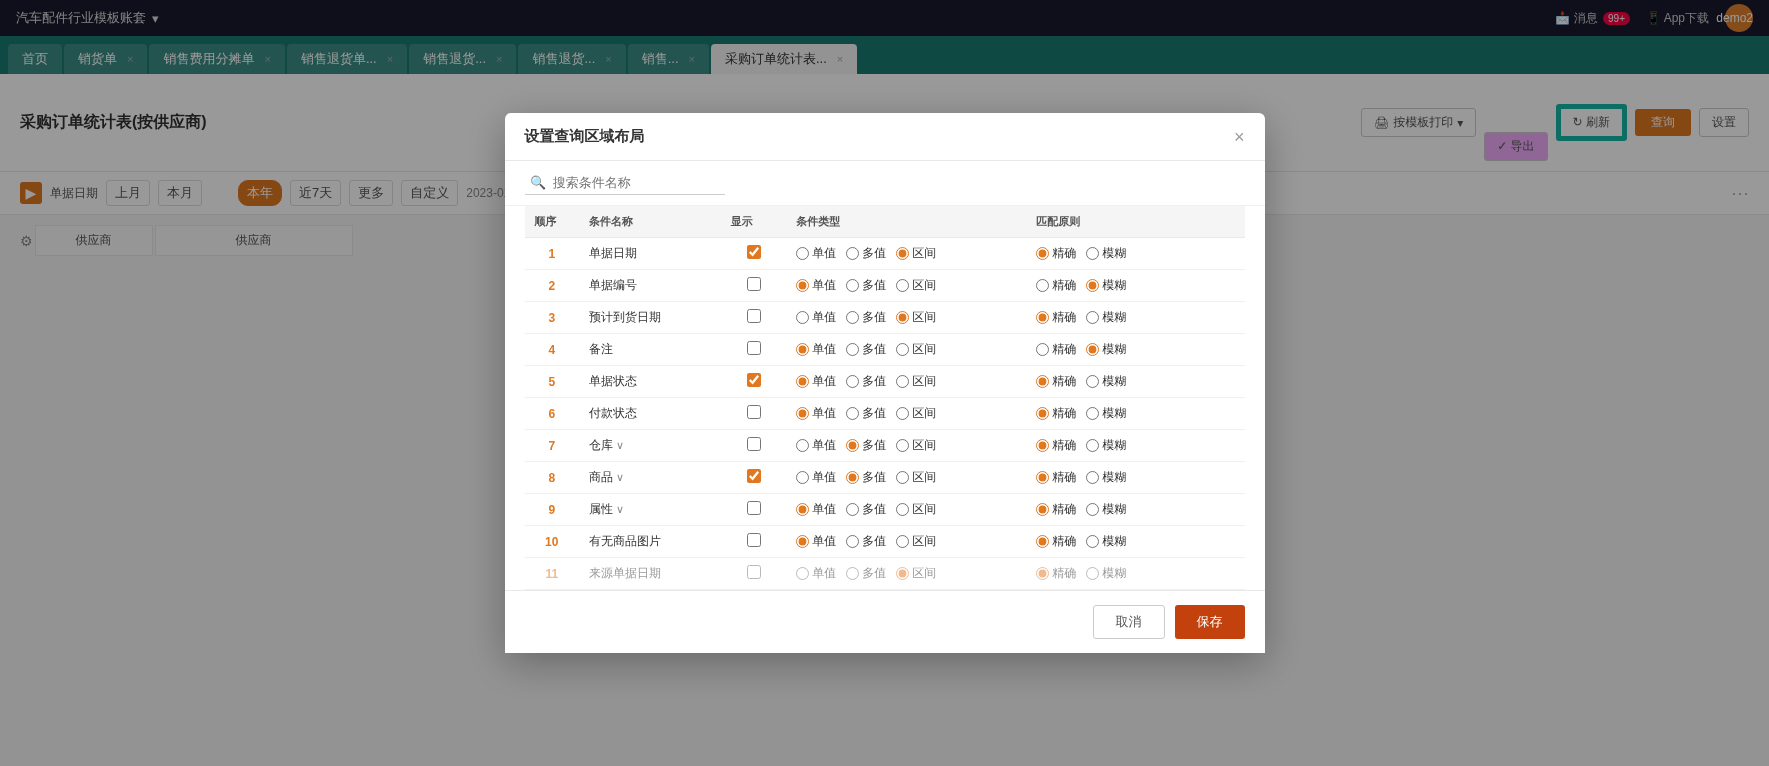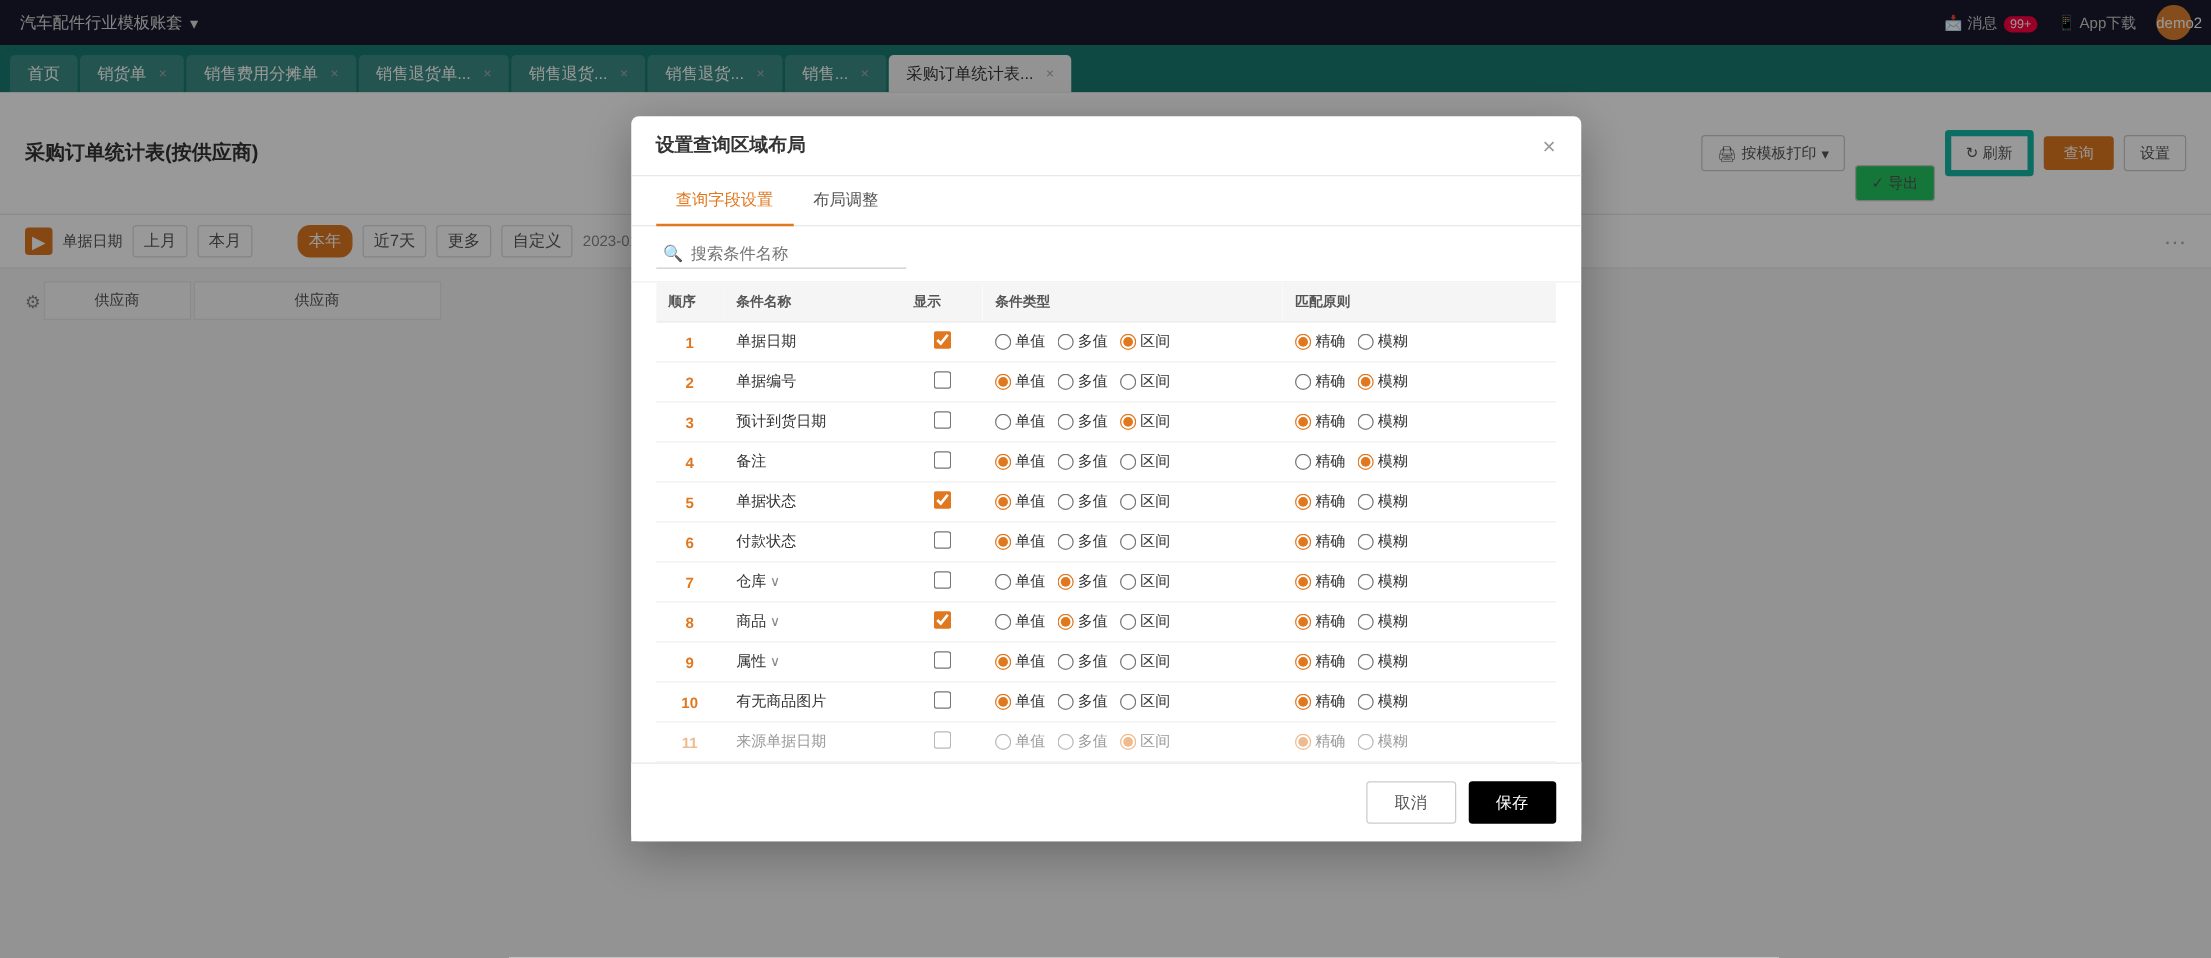--- a/index.html
+++ b/index.html
@@ -11,21 +11,21 @@
       background: #1a1a2e;
       display: flex;
       align-items: center;
       justify-content: space-between;
       padding: 0 16px;
       color: #fff;
     }
     .top-nav-left { font-size: 13px; color: #ddd; display: flex; align-items: center; gap: 6px; }
     .top-nav-right { display: flex; align-items: center; gap: 16px; font-size: 12px; color: #ccc; }
     .notif-badge { background: #f04; color: #fff; border-radius: 10px; padding: 1px 5px; font-size: 10px; margin-left: 2px; }
-    .avatar-circle { width: 28px; height: 28px; border-radius: 50%; background: #e08030; display: flex; align-items: center; justify-content: flex-start; color: #fff; font-size: 12px; }
+    .avatar-circle { width: 28px; height: 28px; border-radius: 50%; background: #e08030; display: flex; align-items: center; justify-content: flex-end; color: #fff; font-size: 12px; }
 
     
     .tab-bar {
       height: 38px;
       background: #1a7a70;
       display: flex;
       align-items: flex-end;
       padding: 0 8px;
       gap: 2px;
     }
@@ -56,21 +56,21 @@
       background: #fff;
       padding: 10px 20px;
       display: flex;
       align-items: center;
       justify-content: space-between;
       border-bottom: 1px solid #e8e8e8;
     }
     .page-title { font-size: 16px; font-weight: bold; color: #333; }
     .page-actions { display: flex; gap: 8px; align-items: center; }
     .btn-print { border: 1px solid #ccc; background: #fff; padding: 5px 12px; border-radius: 3px; cursor: pointer; font-size: 12px; color: #555; display: flex; align-items: center; gap: 4px; }
-    .btn-export { border: 1px solid #ccc; background: #22c55e; padding: 5px 12px; border-radius: 3px; cursor: pointer; font-size: 12px; color: #555; margin-top: 48px; }
+    .btn-export { border: 1px solid #ccc; background: #f0abfc; padding: 5px 12px; border-radius: 3px; cursor: pointer; font-size: 12px; color: #555; margin-top: 48px; }
     .btn-refresh { border: 5px solid #14b8a6; background: #fff; padding: 5px 12px; border-radius: 3px; cursor: pointer; font-size: 12px; color: #555; }
     .btn-query { background: #e07820; color: #fff; border: none; padding: 5px 16px; border-radius: 3px; cursor: pointer; font-size: 12px; }
     .btn-settings { background: #fff; border: 1px solid #ccc; padding: 5px 12px; border-radius: 3px; cursor: pointer; font-size: 12px; color: #555; }
 
     
     .filter-bar {
       background: #fff;
       padding: 8px 20px;
       display: flex;
       align-items: center;
@@ -208,21 +208,21 @@
     
     .dialog-footer {
       padding: 14px 20px;
       border-top: 1px solid #e8e8e8;
       display: flex;
       justify-content: flex-end;
       gap: 10px;
       background: #fff;
     }
     .btn-cancel { padding: 7px 22px; border: 1px solid #ccc; background: #fff; border-radius: 3px; cursor: pointer; font-size: 13px; color: #555; }
-    .btn-save { padding: 7px 22px; border: none; background: #000000; color: #fff; border-radius: 3px; cursor: pointer; font-size: 13px; }
+    .btn-save { padding: 7px 22px; border: none; background: #c2410c; color: #fff; border-radius: 3px; cursor: pointer; font-size: 13px; }
 
     
     .settings-table::-webkit-scrollbar { width: 6px; }
     .settings-table::-webkit-scrollbar-track { background: #f0f0f0; }
     .settings-table::-webkit-scrollbar-thumb { background: #ccc; border-radius: 3px; }
 
     .col-order { width: 50px; text-align: center; }
     .col-name { width: 130px; }
     .col-show { width: 60px; text-align: center; }
     .col-type { width: 220px; }
@@ -329,28 +329,20 @@
   </div>
 </div>
 
 <div class="overlay">
   <div class="dialog">
     <div class="dialog-header">
       <span class="dialog-title">设置查询区域布局</span>
       <button class="dialog-close">×</button>
     </div>
 
-    <div class="dialog-tabs">
-      <div class="dialog-tab active">
-        <span>查询字段设置</span>
-      </div>
-      <div class="dialog-tab">
-        <span>布局调整</span>
-      </div>
-    </div>
 
     <div class="search-box">
       <div class="search-input-wrap">
         <span class="search-icon">🔍</span>
         <input type="text" placeholder="搜索条件名称" style="">
       </div>
     </div>
 
     <div class="settings-table">
       <table>

